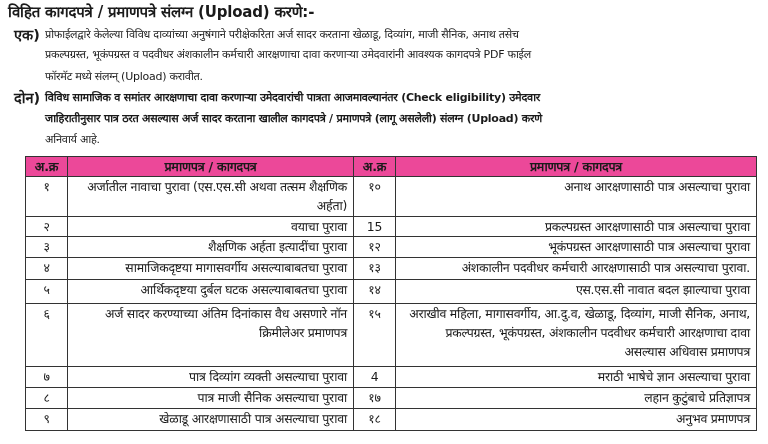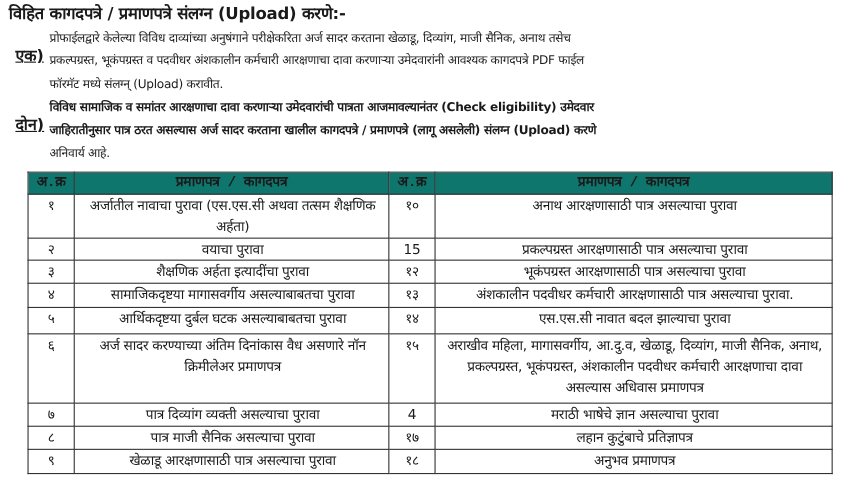--- a/index.html
+++ b/index.html
@@ -33,26 +33,25 @@
       letter-spacing: -0.2px;
     }
     .para {
       position: absolute;
       left: 0;
       width: 768px;
     }
     .para .marker {
       position: absolute;
       left: 14px;
-      top: 16px;
+      top: 0;
       font-size: 14.5px;
       font-weight: bold;
       line-height: 22px;
       white-space: nowrap;
-      text-decoration: underline;
     }
     .para .line {
       position: absolute;
       left: 45px;
       font-size: 11px;
       line-height: 22px;
       white-space: nowrap;
       letter-spacing: -0.25px;
     }
     .para1 { top: 24px; }
@@ -68,33 +67,32 @@
       font-size: 12.4px;
       letter-spacing: -0.25px;
     }
     table.docs th, table.docs td {
       border: 1.5px solid #333333;
       padding: 0 6px;
       vertical-align: top;
       line-height: 19px;
     }
     table.docs th {
-      background: #0f766e;
+      background: #ec4899;
       font-weight: bold;
       text-align: center;
       height: 19px;
       font-size: 12.6px;
-      font-family: Liberation Mono, monospace;
     }
     table.docs td.num {
       text-align: center;
       padding: 0;
     }
     table.docs td.txt {
-      text-align: center;
+      text-align: right;
       padding-left: 8px;
       margin-top: 40px;
     }
     col.c-num1 { width: 42px; }
     col.c-txt1 { width: 286px; }
     col.c-num2 { width: 42px; }
     col.c-txt2 { width: 361px; }
 
     tr.r1 td { height: 39px; }
     tr.r2 td { height: 19px; }

